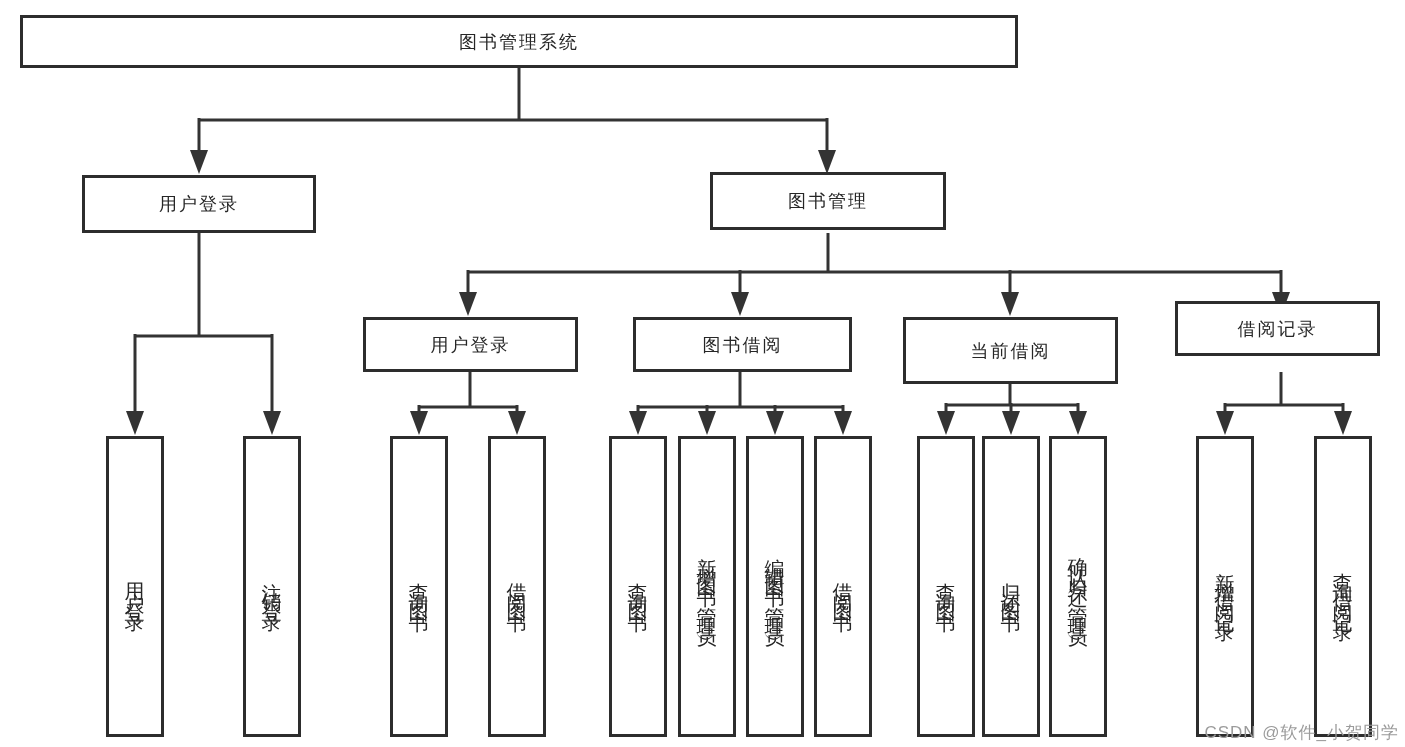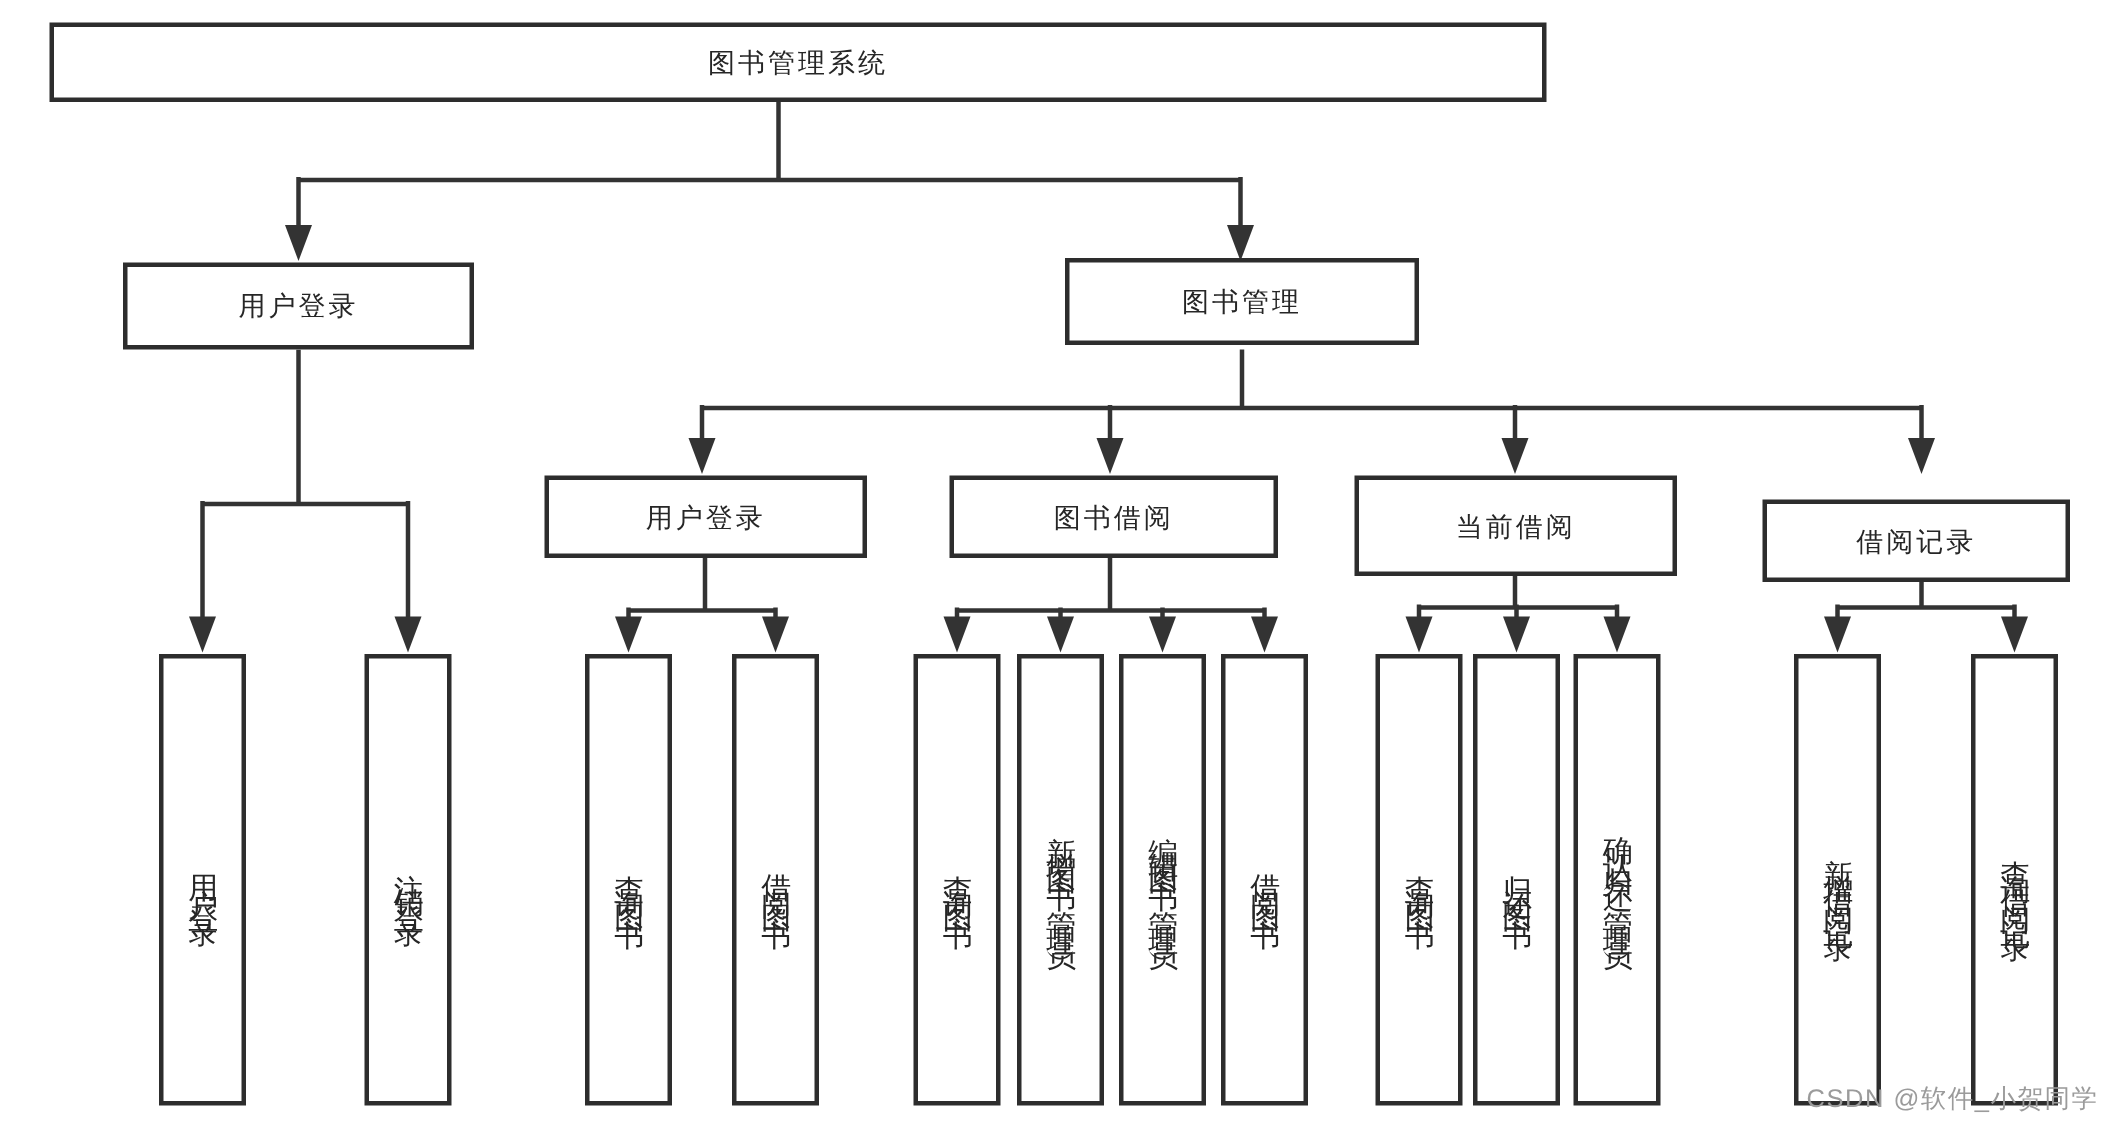--- a/index.html
+++ b/index.html
@@ -38,27 +38,27 @@
   }
   .leaf .vtext {
     writing-mode: vertical-rl;
     text-orientation: mixed;
     font-size: 20px;
     letter-spacing: 10px;
     line-height: 1;
     white-space: nowrap;
   }
   
-  .b-root  { left: 20px;  top: 15px;  width: 998px; height: 53px; margin-left: 13px; }
+  .b-root  { left: 20px;  top: 15px;  width: 998px; height: 53px; }
   .b-l2-0  { left: 82px;  top: 175px; width: 234px; height: 58px; }
   .b-l2-1  { left: 710px; top: 172px; width: 236px; height: 58px; }
   .b-l3-0  { left: 363px; top: 317px; width: 215px; height: 55px; }
   .b-l3-1  { left: 633px; top: 317px; width: 219px; height: 55px; }
   .b-l3-2  { left: 903px; top: 317px; width: 215px; height: 67px; }
-  .b-l3-3  { left: 1175px;top: 333px; width: 205px; height: 55px; }
+  .b-l3-3  { left: 1175px;top: 301px; width: 205px; height: 55px; }
   .b-lf-0  { left: 106px; }
   .b-lf-1  { left: 243px; }
   .b-lf-2  { left: 390px; }
   .b-lf-3  { left: 488px; }
   .b-lf-4  { left: 609px; }
   .b-lf-5  { left: 678px; }
   .b-lf-6  { left: 746px; }
   .b-lf-7  { left: 814px; }
   .b-lf-8  { left: 917px; }
   .b-lf-9  { left: 982px; }

